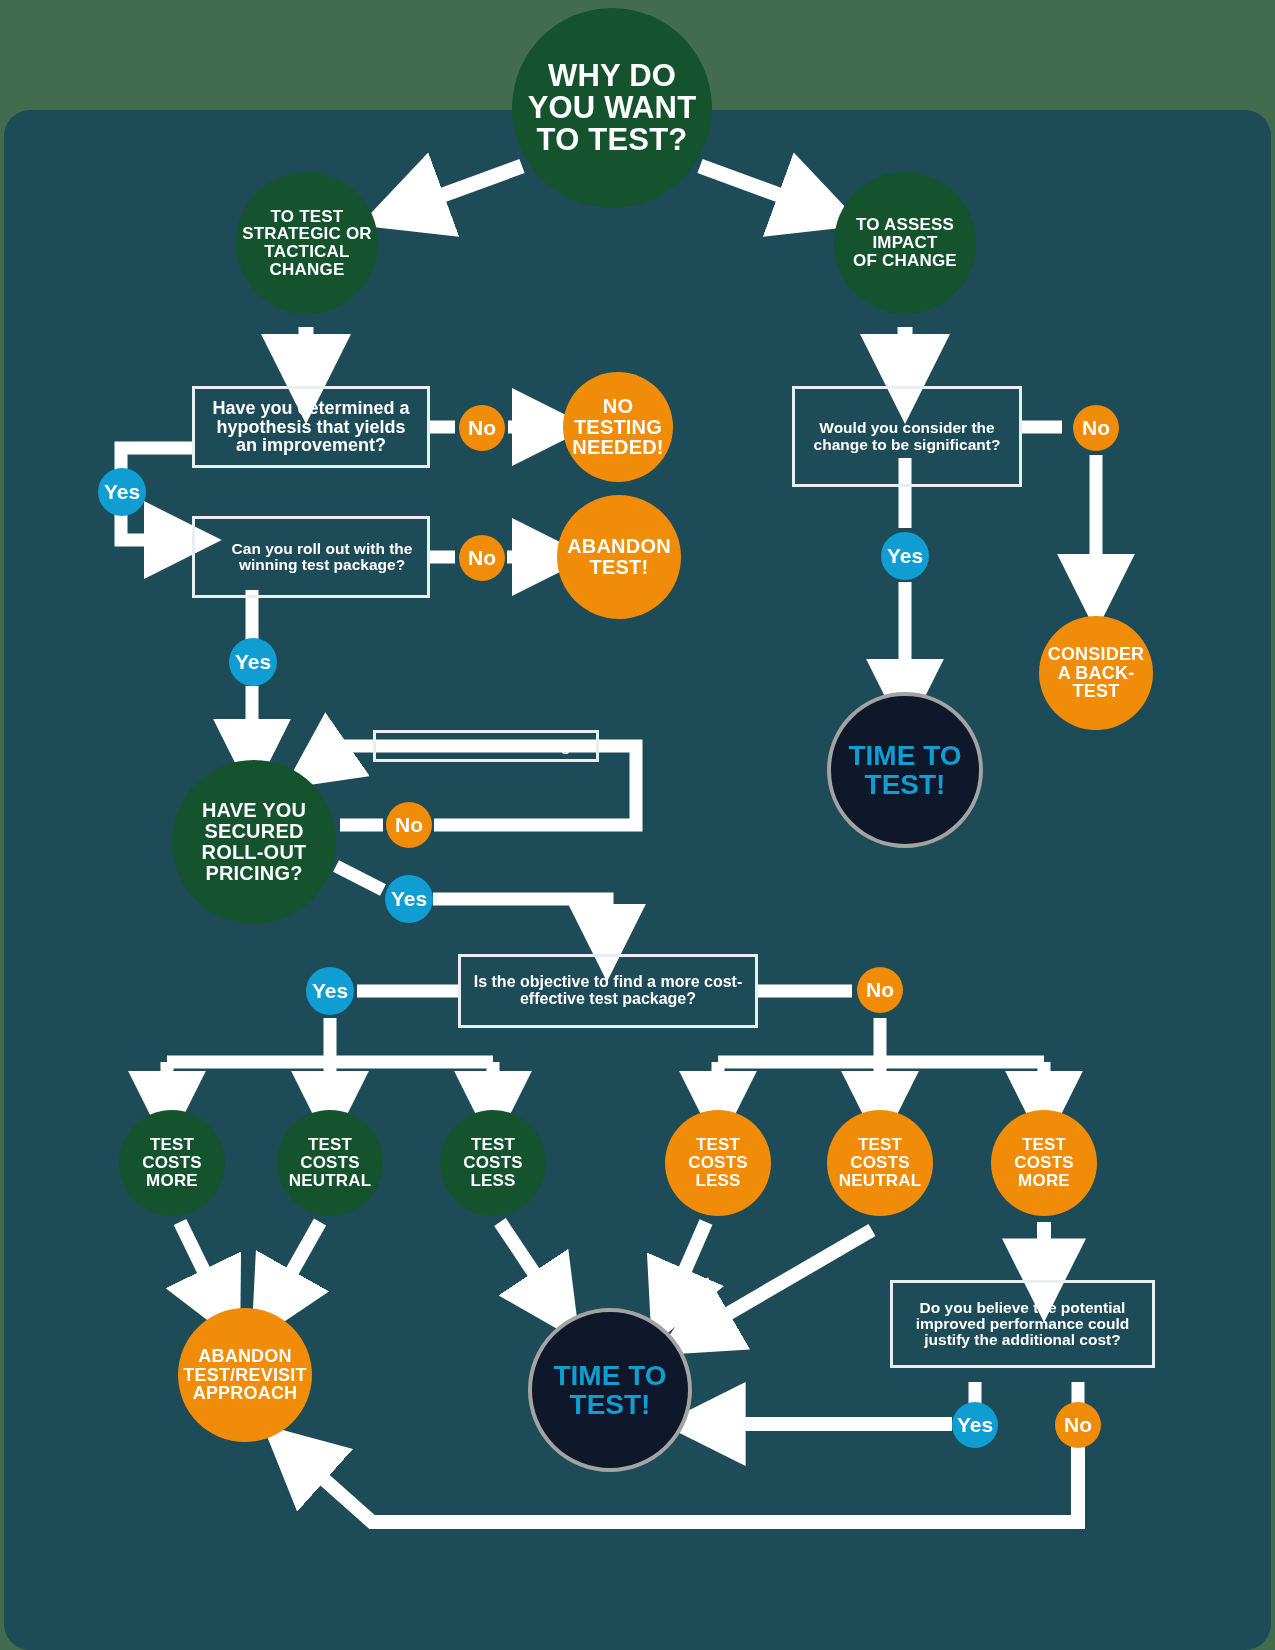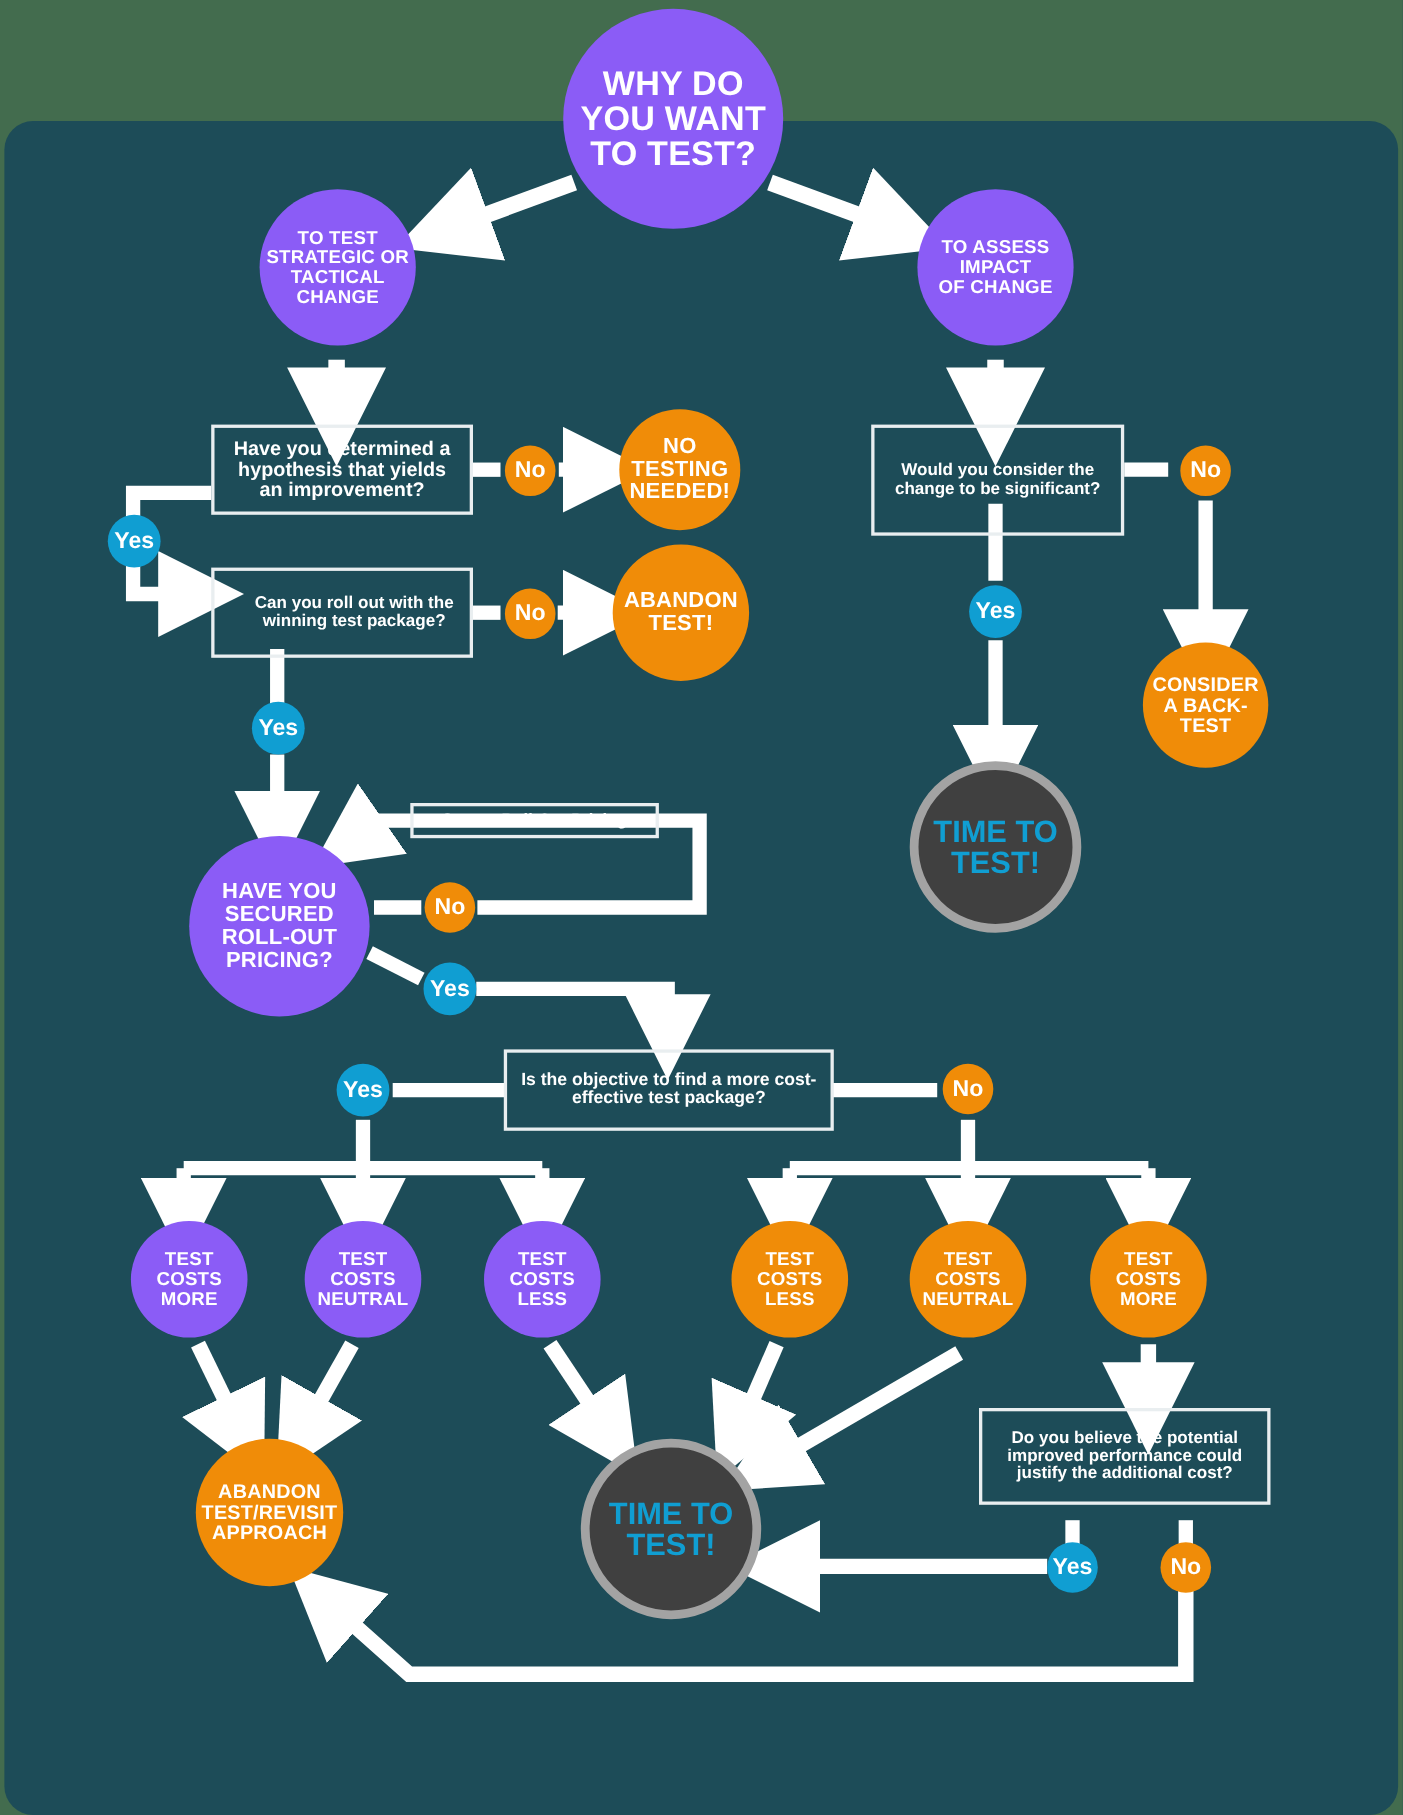--- a/index.html
+++ b/index.html
@@ -34,37 +34,37 @@
   .node {
     position: absolute;
     display: flex;
     align-items: center;
     justify-content: center;
     text-align: center;
     box-sizing: border-box;
     line-height: 1.04;
   }
   .circ-blue {
-    background: #8b5cf6;
+    background: #14532d;
     border-radius: 50%;
     color: #ffffff;
     font-weight: bold;
     letter-spacing: .2px;
     text-align: center;
   }
   .circ-orange {
     background: #f08c08;
     border-radius: 50%;
     color: #ffffff;
     font-weight: bold;
     letter-spacing: .2px;
   }
   .circ-goal {
-    background: #404040;
-    border: 8px solid #a3a3a3;
+    background: #0f172a;
+    border: 4px solid #a3a3a3;
     border-radius: 50%;
     color: #109ed2;
     font-weight: bold;
   }
   .rect-q {
     background: transparent;
     border: 3px solid #e9eef0;
     color: #ffffff;
     font-weight: bold;
     padding: 6px 10px;
@@ -195,21 +195,21 @@
     <span style="white-space:pre-line;">NO
 TESTING
 NEEDED!</span>
   </div>
 
   <div class="node circ-orange cap" style="left:557px; top:495px; width:124px; height:124px; font-size:20px;">
     <span style="white-space:pre-line;">ABANDON
 TEST!</span>
   </div>
 
-  <div class="node circ-orange cap" style="left:1039px; top:584px; width:114px; height:114px; font-size:18px;">
+  <div class="node circ-orange cap" style="left:1039px; top:616px; width:114px; height:114px; font-size:18px;">
     <span style="white-space:pre-line;">CONSIDER
 A BACK-
 TEST</span>
   </div>
 
   <div class="node circ-goal cap" style="left:827px; top:692px; width:156px; height:156px; font-size:28px;">
     <span style="white-space:pre-line;">TIME TO
 TEST!</span>
   </div>
 

